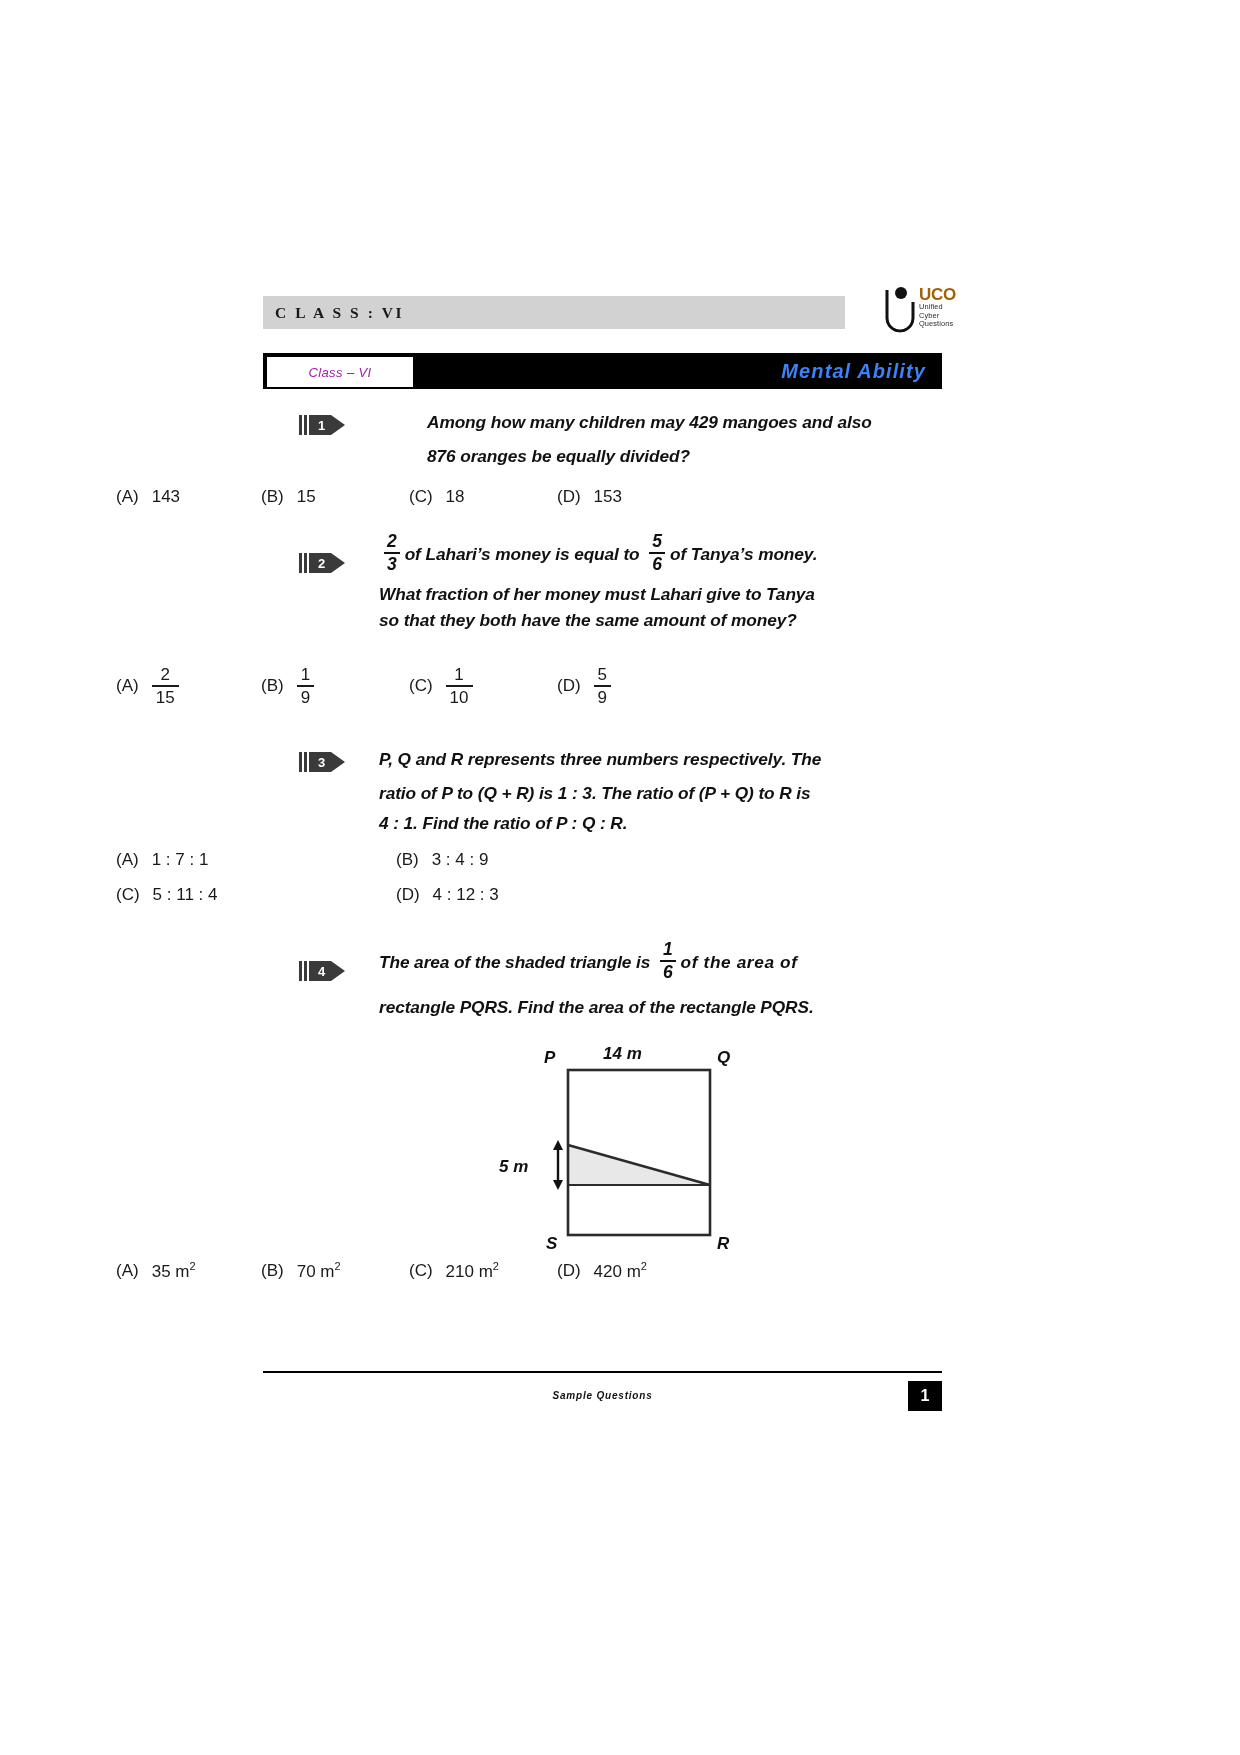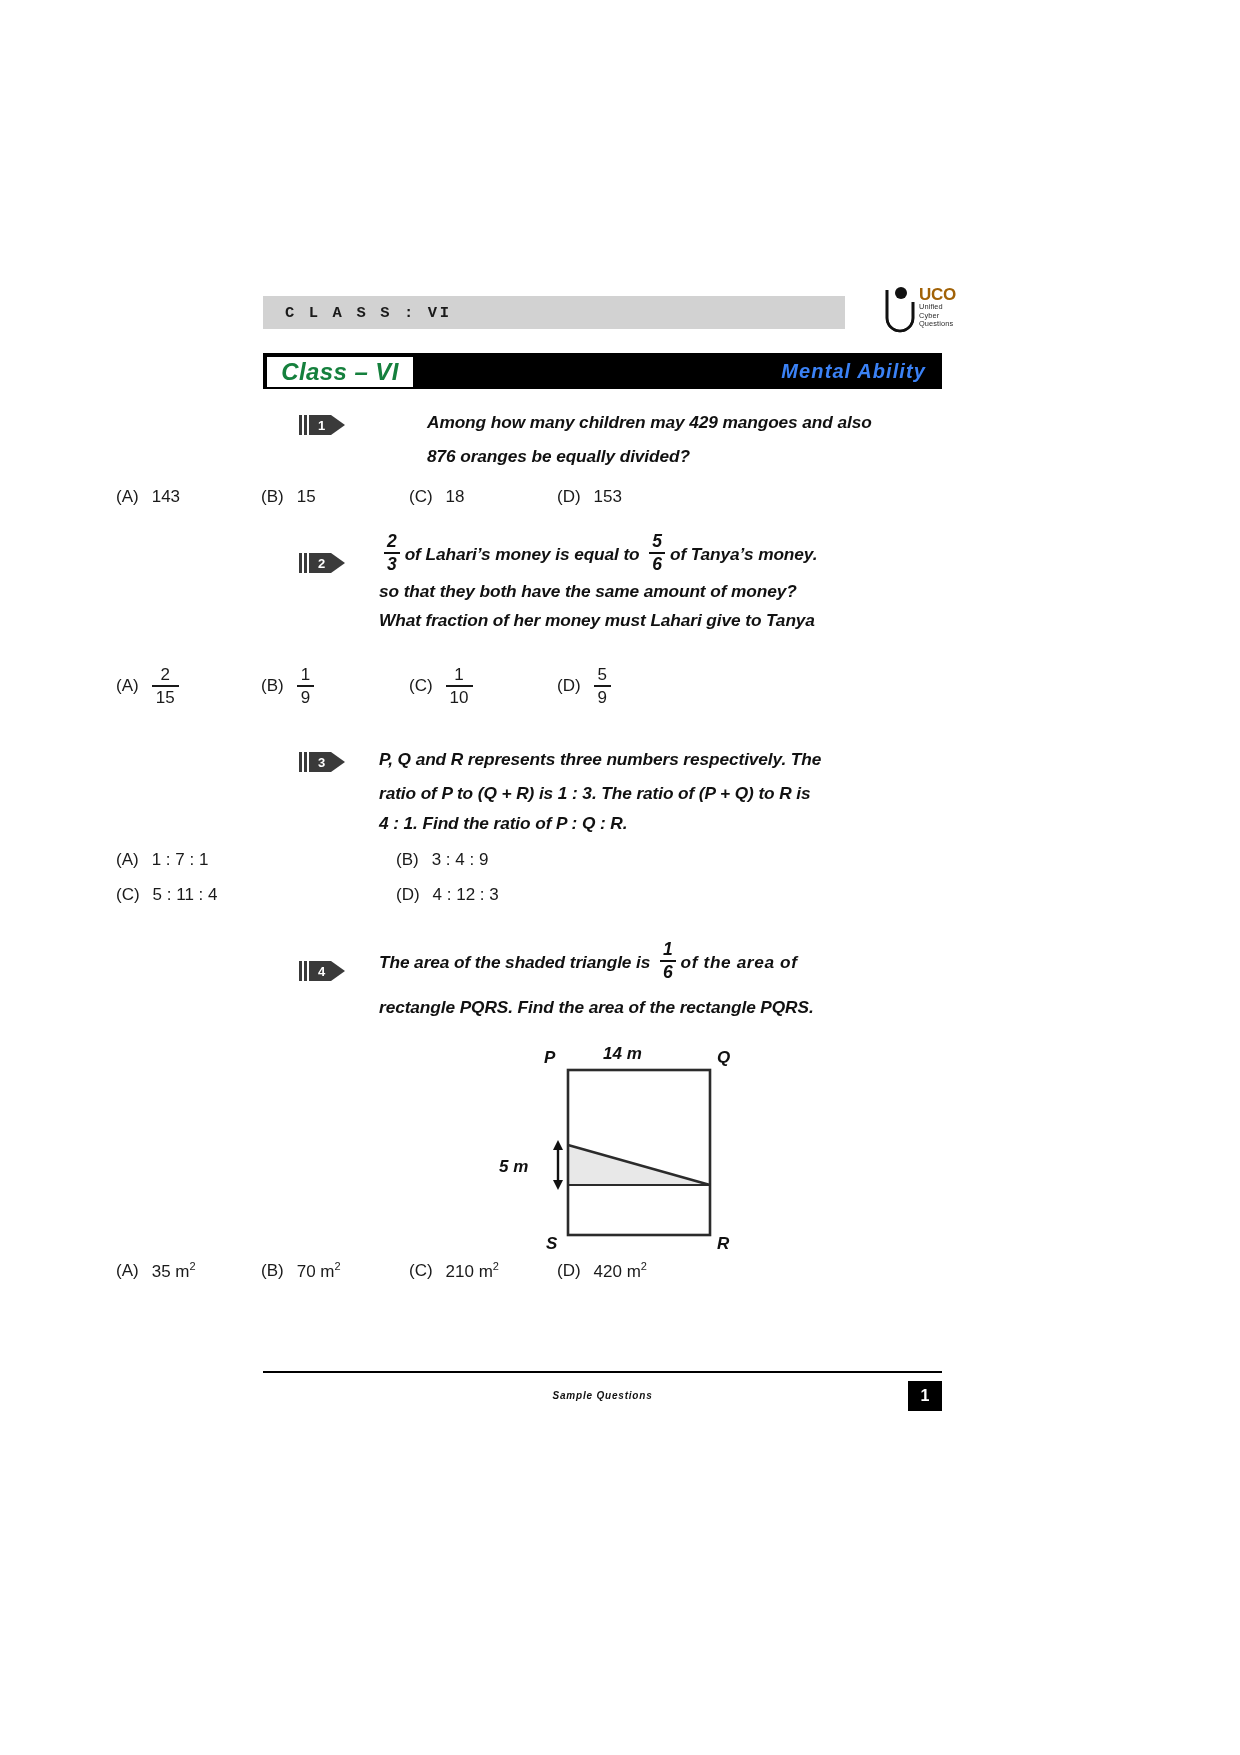--- a/index.html
+++ b/index.html
@@ -35,23 +35,23 @@
     left: 0; top: 0;
     width: 582px; height: 33px;
     background: #d2d2d2;
     display: flex;
     align-items: center;
   }
   #class-band-text {
     font-size: 15.5px;
     font-weight: bold;
     letter-spacing: 2.6px;
-    margin-left: 22px;
+    margin-left: 12px;
     color: #1a1a1a;
-    font-family: Liberation Mono, monospace;
+    font-family: Liberation Serif, serif;
   }
 
   
   #logo {
     position: absolute;
     left: 616px; top: -11px;
     width: 100px; height: 55px;
   }
   #logo-mark {
     position: absolute;
@@ -88,24 +88,24 @@
   #title-left {
     position: absolute;
     left: 2px; top: 2px;
     width: 146px; height: 30px;
     background: #ffffff;
     display: flex;
     align-items: center;
     justify-content: center;
   }
   #title-left-text {
-    font-size: 24px;
-    font-weight: bold;
-    font-style: italic;
-    color: #15803d;
+    font-size: 13px;
+    font-weight: normal;
+    font-style: italic;
+    color: #a21caf;
     letter-spacing: 0.4px;
   }
   #title-right-text {
     position: absolute;
     right: 14px; top: 50%;
     transform: translateY(-50%);
     font-size: 20px;
     font-weight: bold;
     font-style: italic;
     color: #3b82f6;
@@ -330,22 +330,22 @@
           <span class="num">2</span>
           <span class="bar"></span>
           <span class="den">3</span>
         </span><span>of Lahari’s money is equal to</span>
         <span class="ifrac">
           <span class="num">5</span>
           <span class="bar"></span>
           <span class="den">6</span>
         </span><span>of Tanya’s money.</span>
       </div>
+      <div class="qtext tight" style="margin-top:3px;">What fraction of her money must Lahari give to Tanya</div>
       <div class="qtext tight">so that they both have the same amount of money?</div>
-      <div class="qtext tight" style="margin-top:3px;">What fraction of her money must Lahari give to Tanya</div>
     </div>
   </div>
   <div class="options" style="top:666px;">
     <div class="opt" style="width:145px;">
       <span class="opt-letter">(A)</span>
       <span class="ofrac">
         <span class="num">2</span>
         <span class="bar"></span>
         <span class="den">15</span>
       </span>

